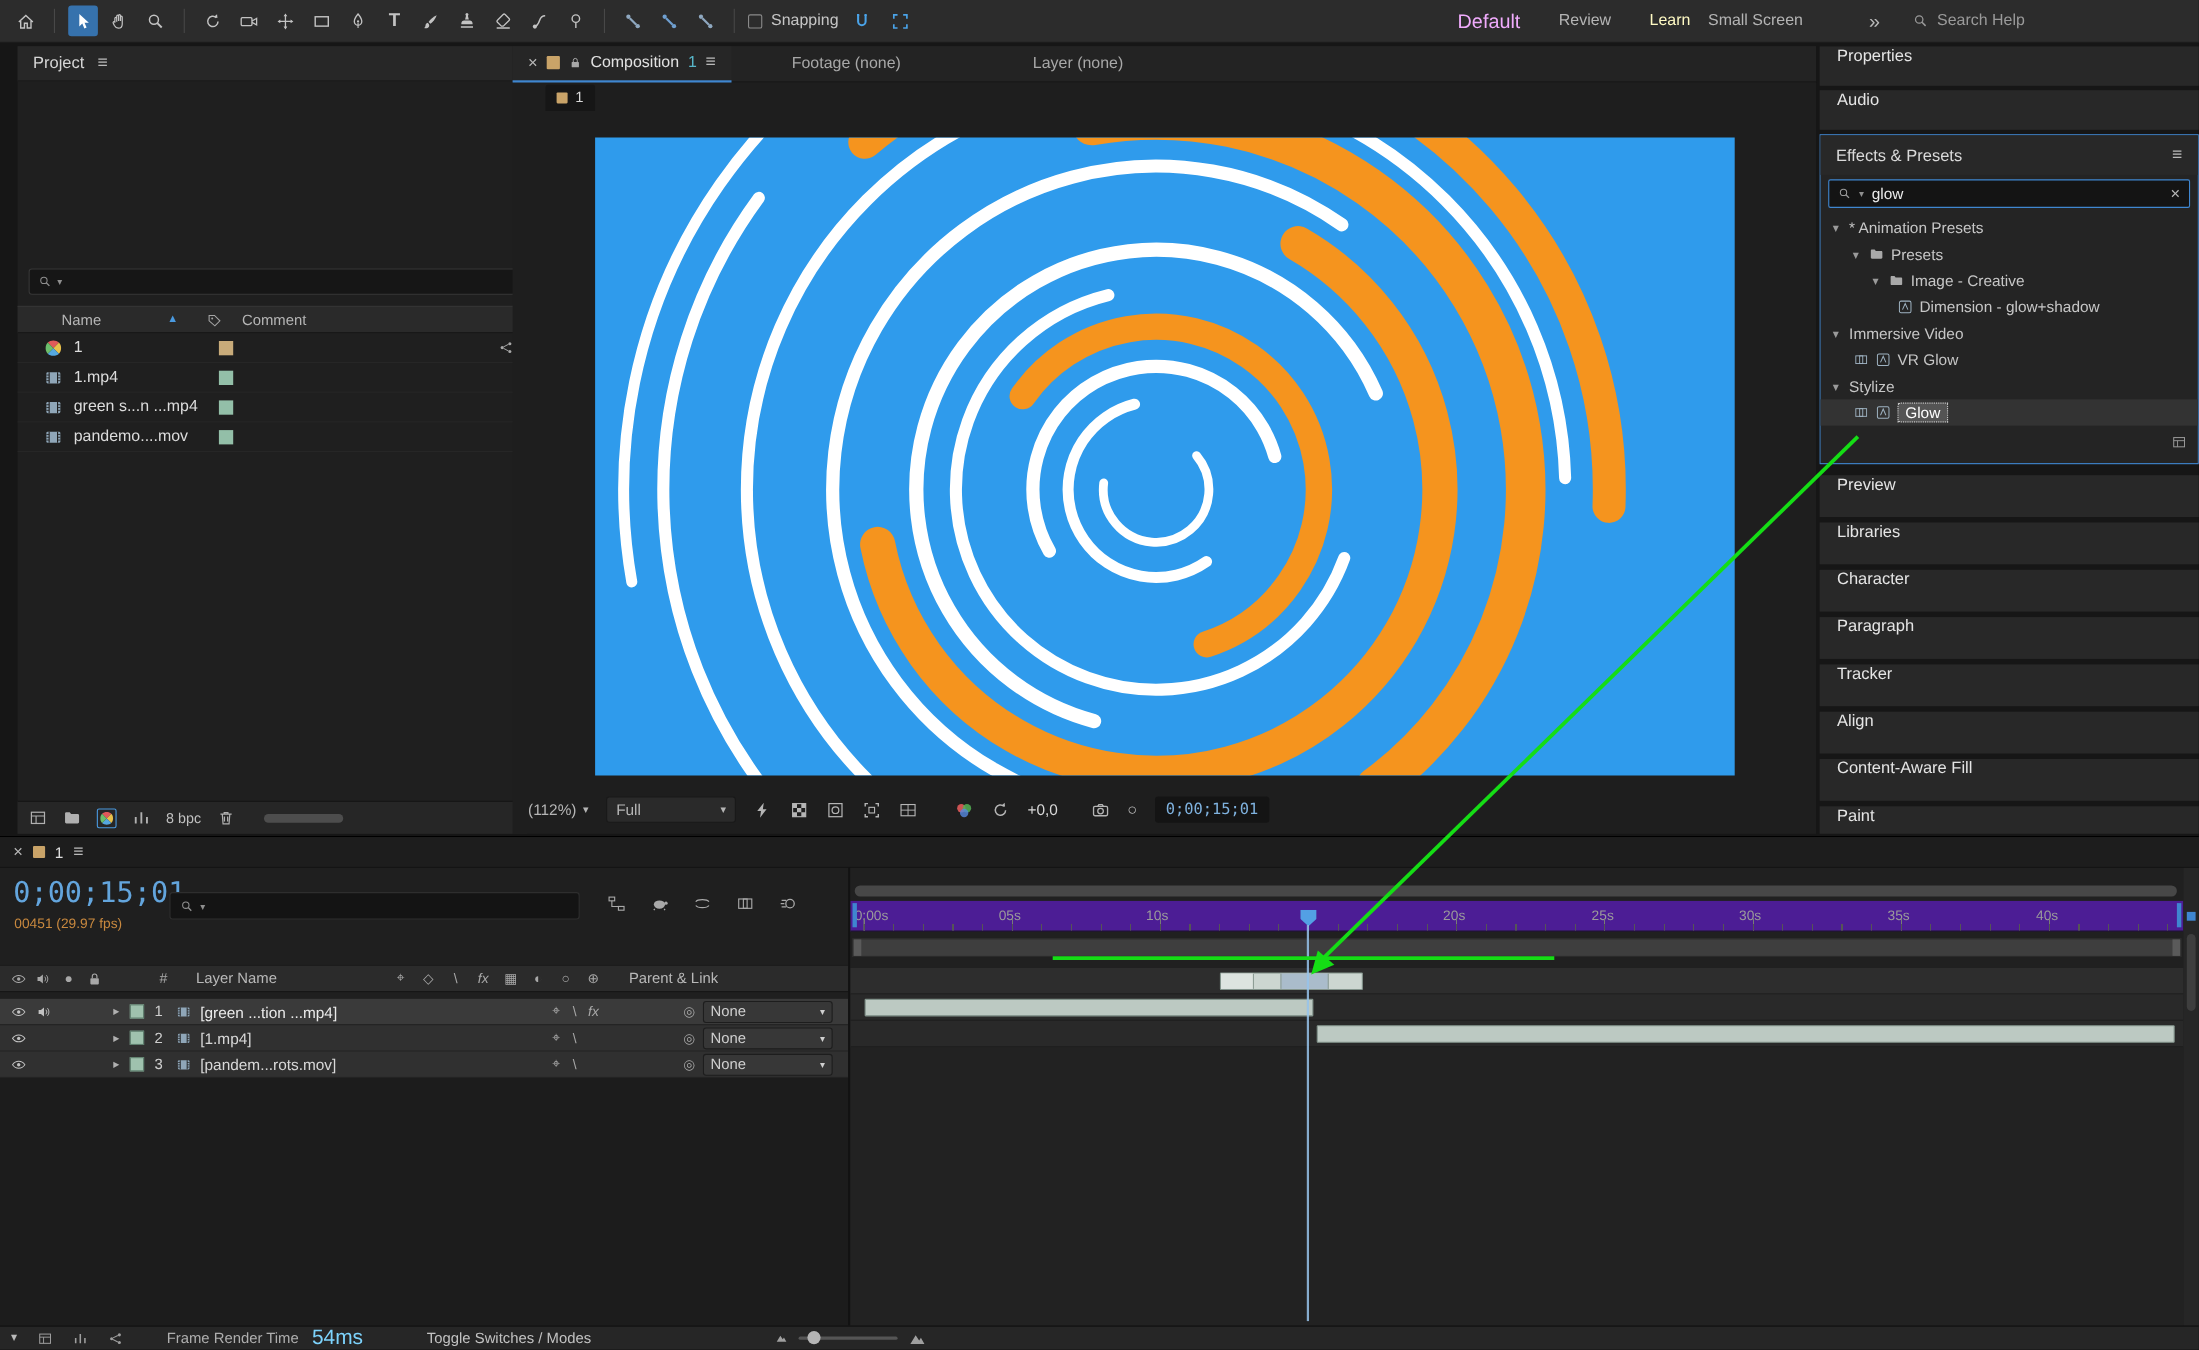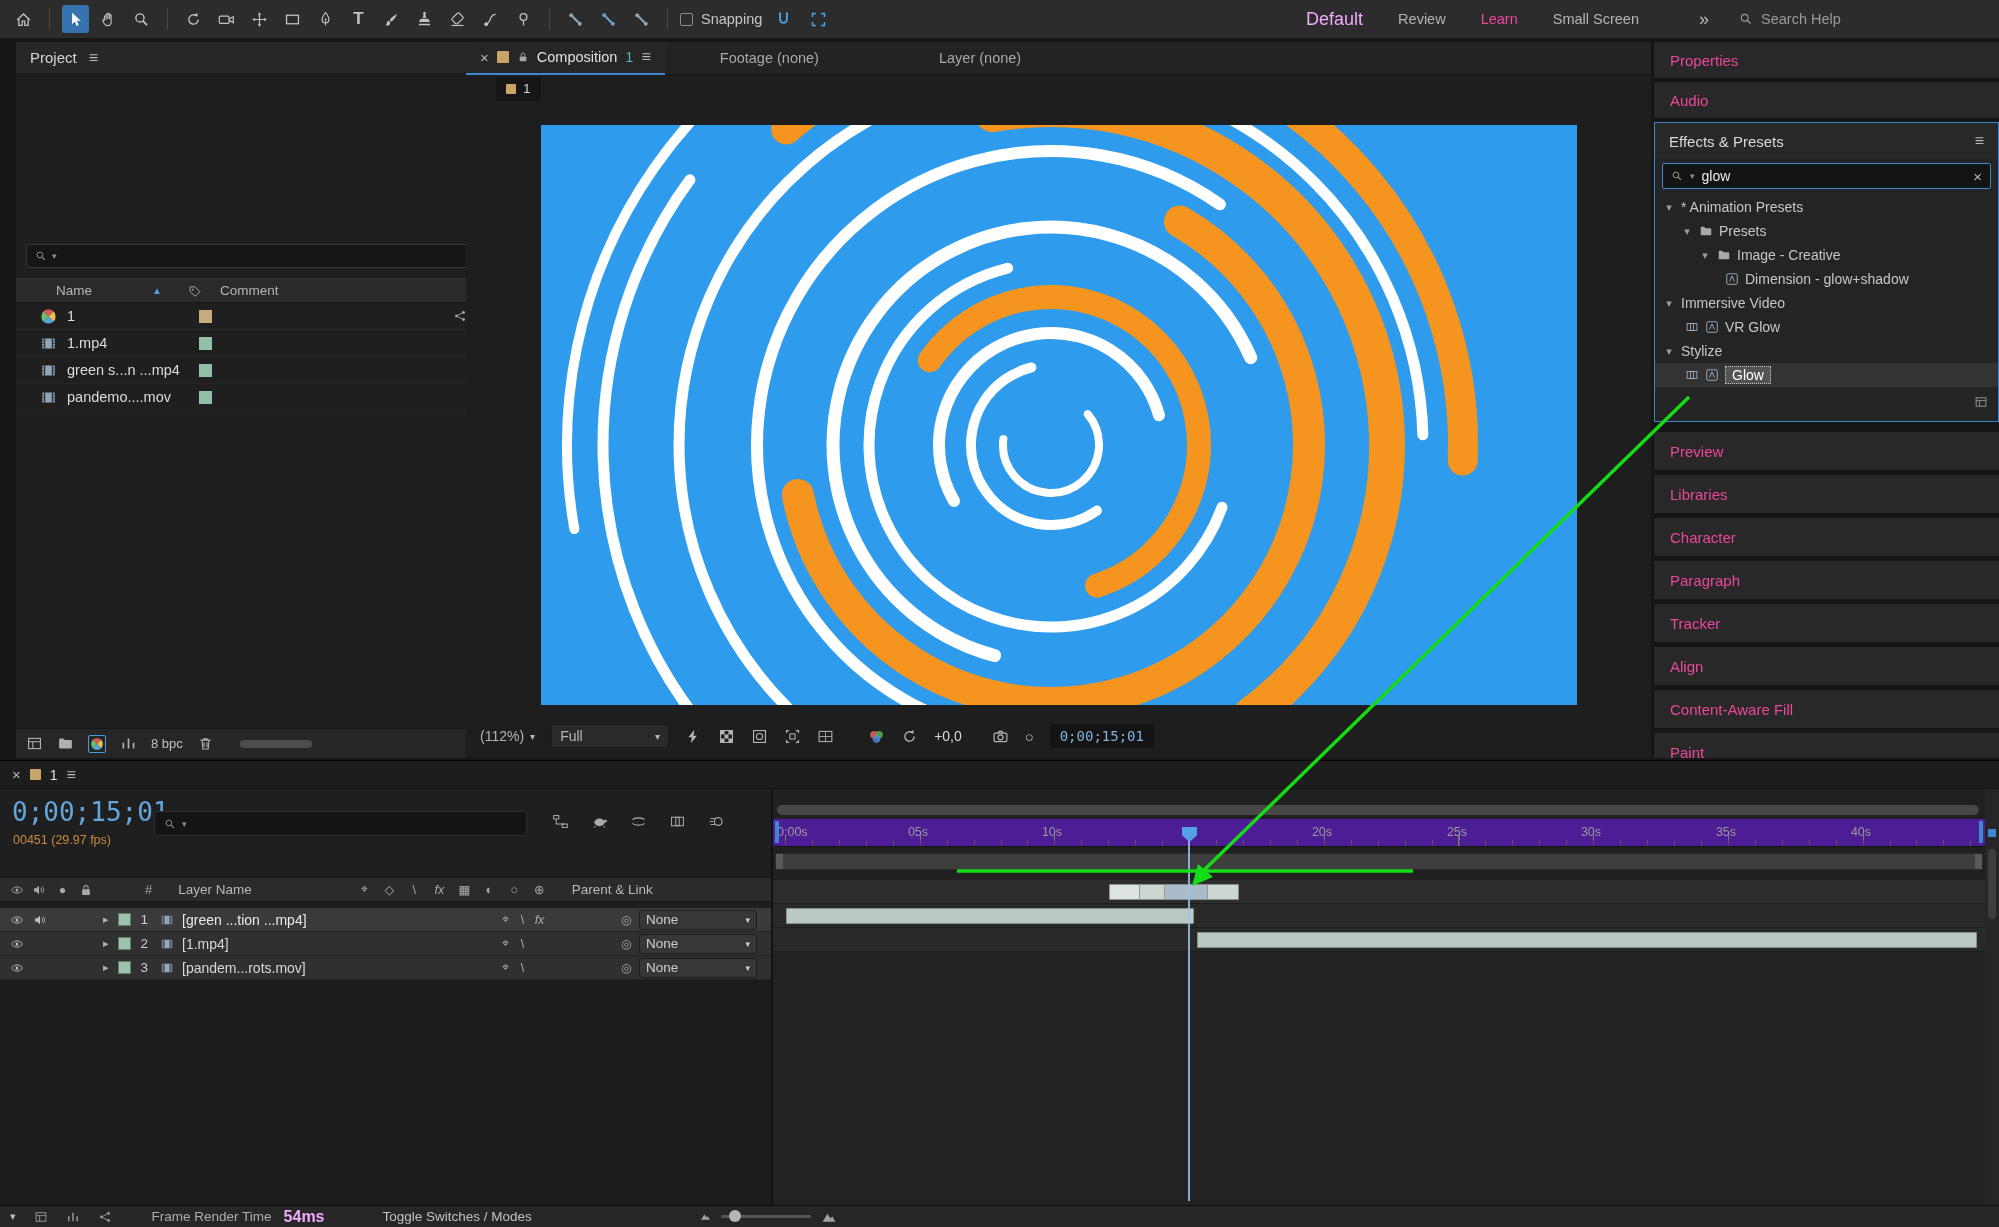--- a/index.html
+++ b/index.html
@@ -8,21 +8,21 @@
   .page{position:relative;width:1999px;height:1227px;background:#161616}
   .abs{position:absolute}
   .flex{display:flex;align-items:center}
   .ic{width:17px;height:17px;display:block}
   .ic14{width:14px;height:14px;display:block}
   .ic12{width:12px;height:12px;display:block}
   .tool{width:27px;height:28px;display:flex;align-items:center;justify-content:center;color:#c3c3c3;border-radius:3px;flex:0 0 auto}
   .tool.active{background:#3672ad;color:#fff}
   .vsep{width:1px;height:22px;background:#484848;margin:0 6px;flex:0 0 auto}
   .glyph{color:#b9b9b9;font-size:15px;line-height:1}
-  .panelbar{height:38px;background:#282828;margin-bottom:5px;display:flex;align-items:center;padding:0 16px;font-size:15px;color:#ec4899}
+  .panelbar{height:38px;background:#282828;margin-bottom:5px;display:flex;align-items:flex-start;padding:0 16px;font-size:15px;color:#e5e5e5}
   .treerow{height:24px;display:flex;align-items:center;font-size:14px;color:#c6c6c6;gap:6px}
   .chev{color:#9a9a9a;font-size:11px;width:12px;text-align:center}
   .fxb{color:#9fb3c2}
   .dd{background:#373737;border:1px solid #1d1d1d;border-radius:3px;height:20px;display:flex;align-items:center;padding:0 6px;gap:6px;font-size:13.5px;color:#cfcfcf}
   .rowl{position:absolute;left:0;width:771px;height:24px;display:flex;align-items:center;border-bottom:1px solid #232323}
   .rowr{position:absolute;left:0;width:1214px;height:24px;border-bottom:1px solid #1e1e1e}
   .lbar{position:absolute;height:16px;background:#bcc9c2;border:1px solid #83948c;border-radius:1px}
   .rlabel{position:absolute;top:6px;font-size:12.5px;color:#9b9b9b;transform:translateX(-50%)}
   .swglyph{width:17px;text-align:center;color:#a8a8a8;font-size:12.5px;flex:0 0 auto}
   .tick-minor{position:absolute;left:12px;right:0;bottom:0;height:6px;background:repeating-linear-gradient(90deg,#555 0 1px,transparent 1px 26.94px)}
@@ -311,21 +311,21 @@
         </div>
       <div class="tool" style="color:#4aa3e8">
           <svg class="ic">
             <use href="#s-frame"></use>
           </svg>
         </div>
     </div>
     <div style="margin-left:auto" class="flex">
       <span style="font-size:18px;color:#f0abfc;margin:0 35px 0 0">Default</span>
       <span style="font-size:14.5px;color:#b4b4b4;margin-right:35px">Review</span>
-      <span style="font-size:14.5px;color:#ec4899;margin-right:35px">Learn</span>
+      <span style="font-size:14.5px;color:#fef9c3;margin-right:16px">Learn</span>
       <span style="font-size:14.5px;color:#b4b4b4;margin-right:60px">Small Screen</span>
       <span class="glyph" style="font-size:18px;margin-right:30px">»</span>
       <div class="flex" style="gap:8px;width:250px">
         <svg class="ic14" style="color:#9a9a9a">
             <use href="#s-zoom"></use>
           </svg>
         <span style="font-size:14.5px;color:#9a9a9a">Search Help</span>
       </div>
     </div>
   </div>
@@ -778,21 +778,21 @@
     <svg class="ic14" style="color:#9f9f9f">
         <use href="#s-newpanel"></use>
       </svg>
     <svg class="ic14" style="color:#9f9f9f">
         <use href="#s-levels"></use>
       </svg>
     <svg class="ic14" style="color:#9f9f9f">
         <use href="#s-share"></use>
       </svg>
     <span style="font-size:13.5px;color:#aeaeae;margin-left:22px">Frame Render Time</span>
-    <span style="font-size:16px;color:#f0abfc;font-weight:bold;margin-left:-6px">54ms</span>
+    <span style="font-size:19px;color:#7dd3fc;font-weight:normal;margin-left:-6px">54ms</span>
     <span style="font-size:13.5px;color:#c2c2c2;margin-left:40px">Toggle Switches / Modes</span>
     <div class="flex" style="margin-left:150px;gap:10px">
       <svg style="width:11px;height:11px;color:#9f9f9f">
           <use href="#s-mtn"></use>
         </svg>
       <div style="position:relative;width:90px;height:3px;background:#555;border-radius:2px">
         <div style="position:absolute;left:8px;top:-5px;width:12px;height:12px;border-radius:50%;background:#b5b5b5"></div>
       </div>
       <svg style="width:16px;height:16px;color:#9f9f9f">
           <use href="#s-mtn"></use>

